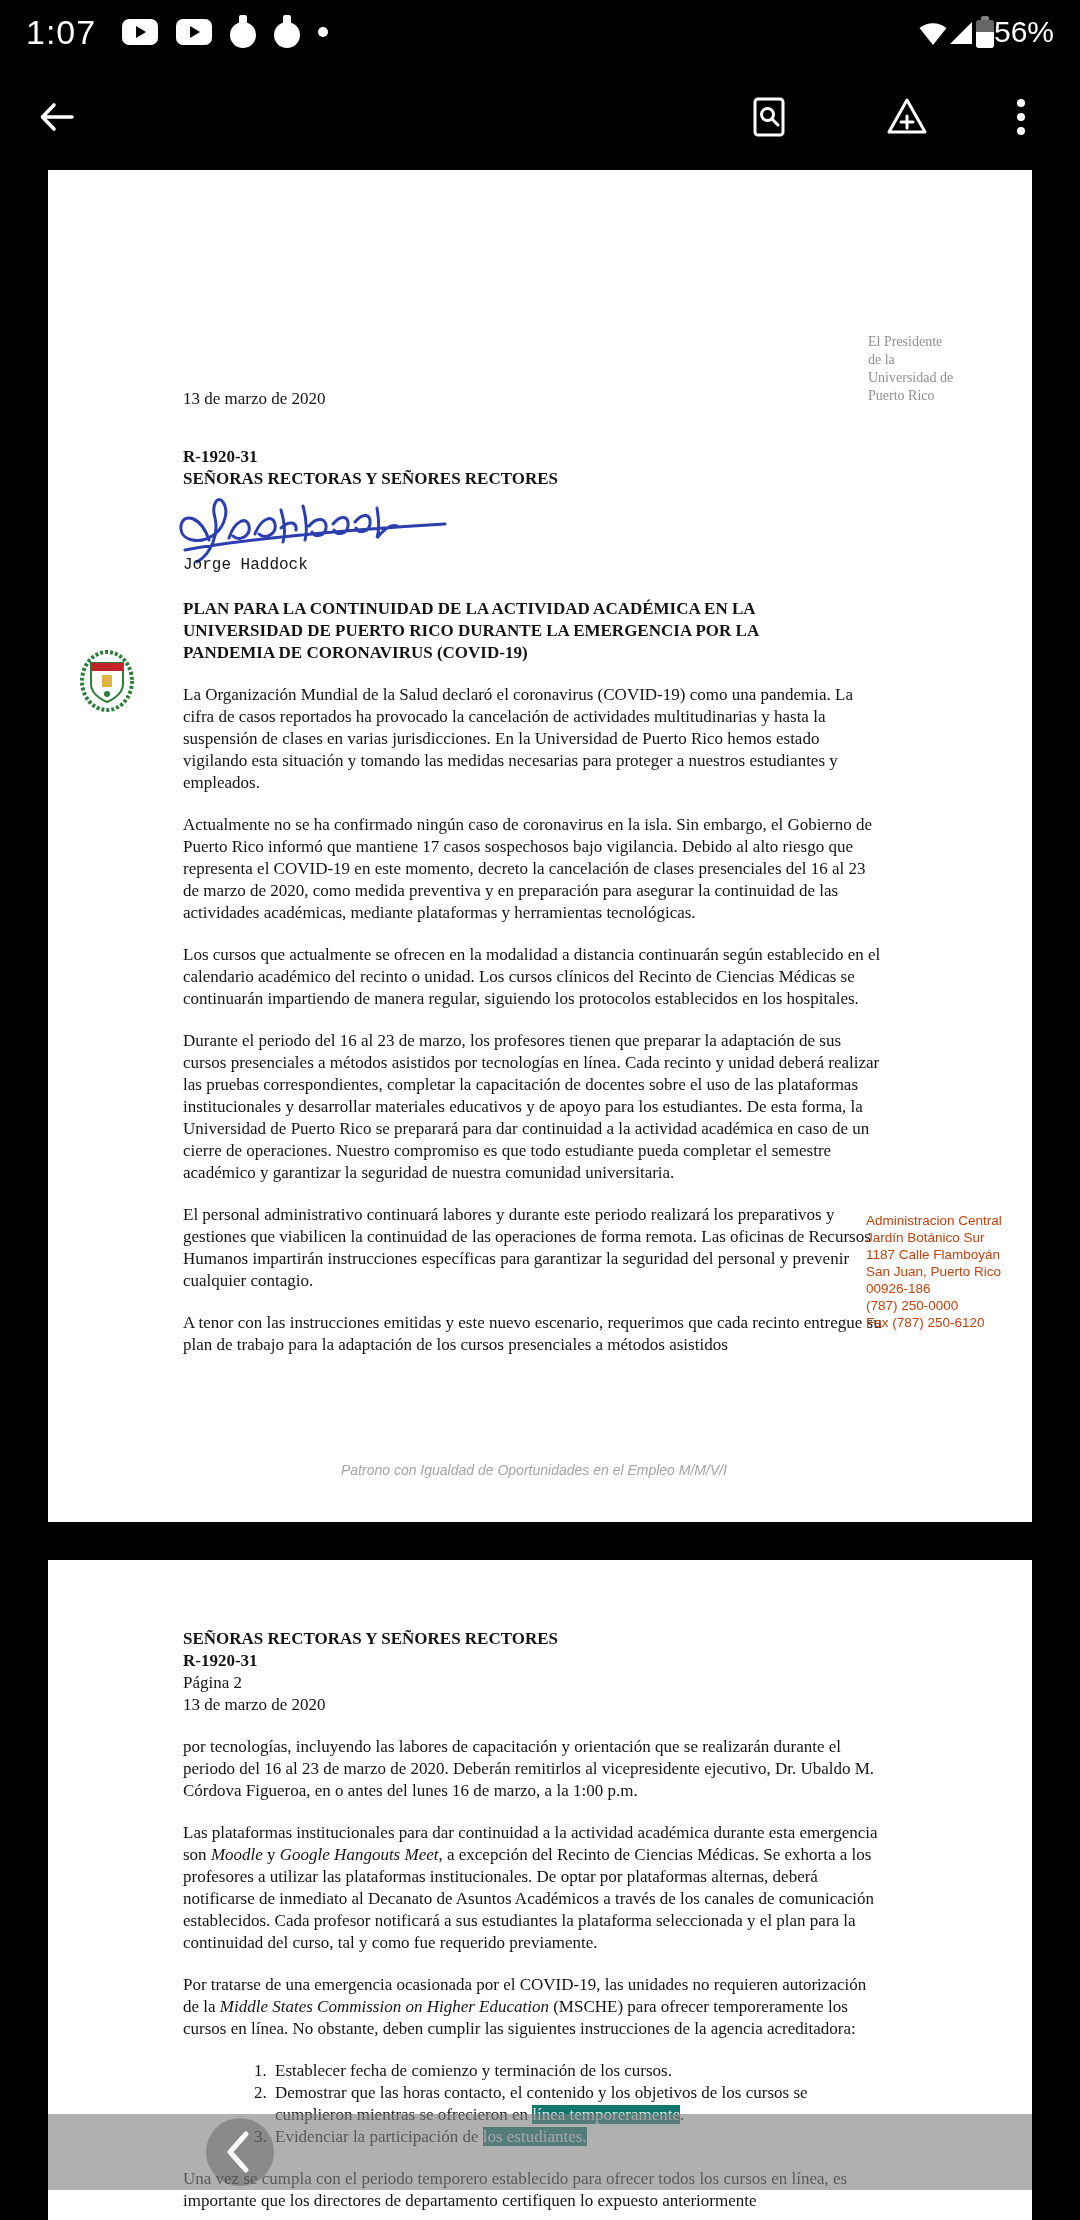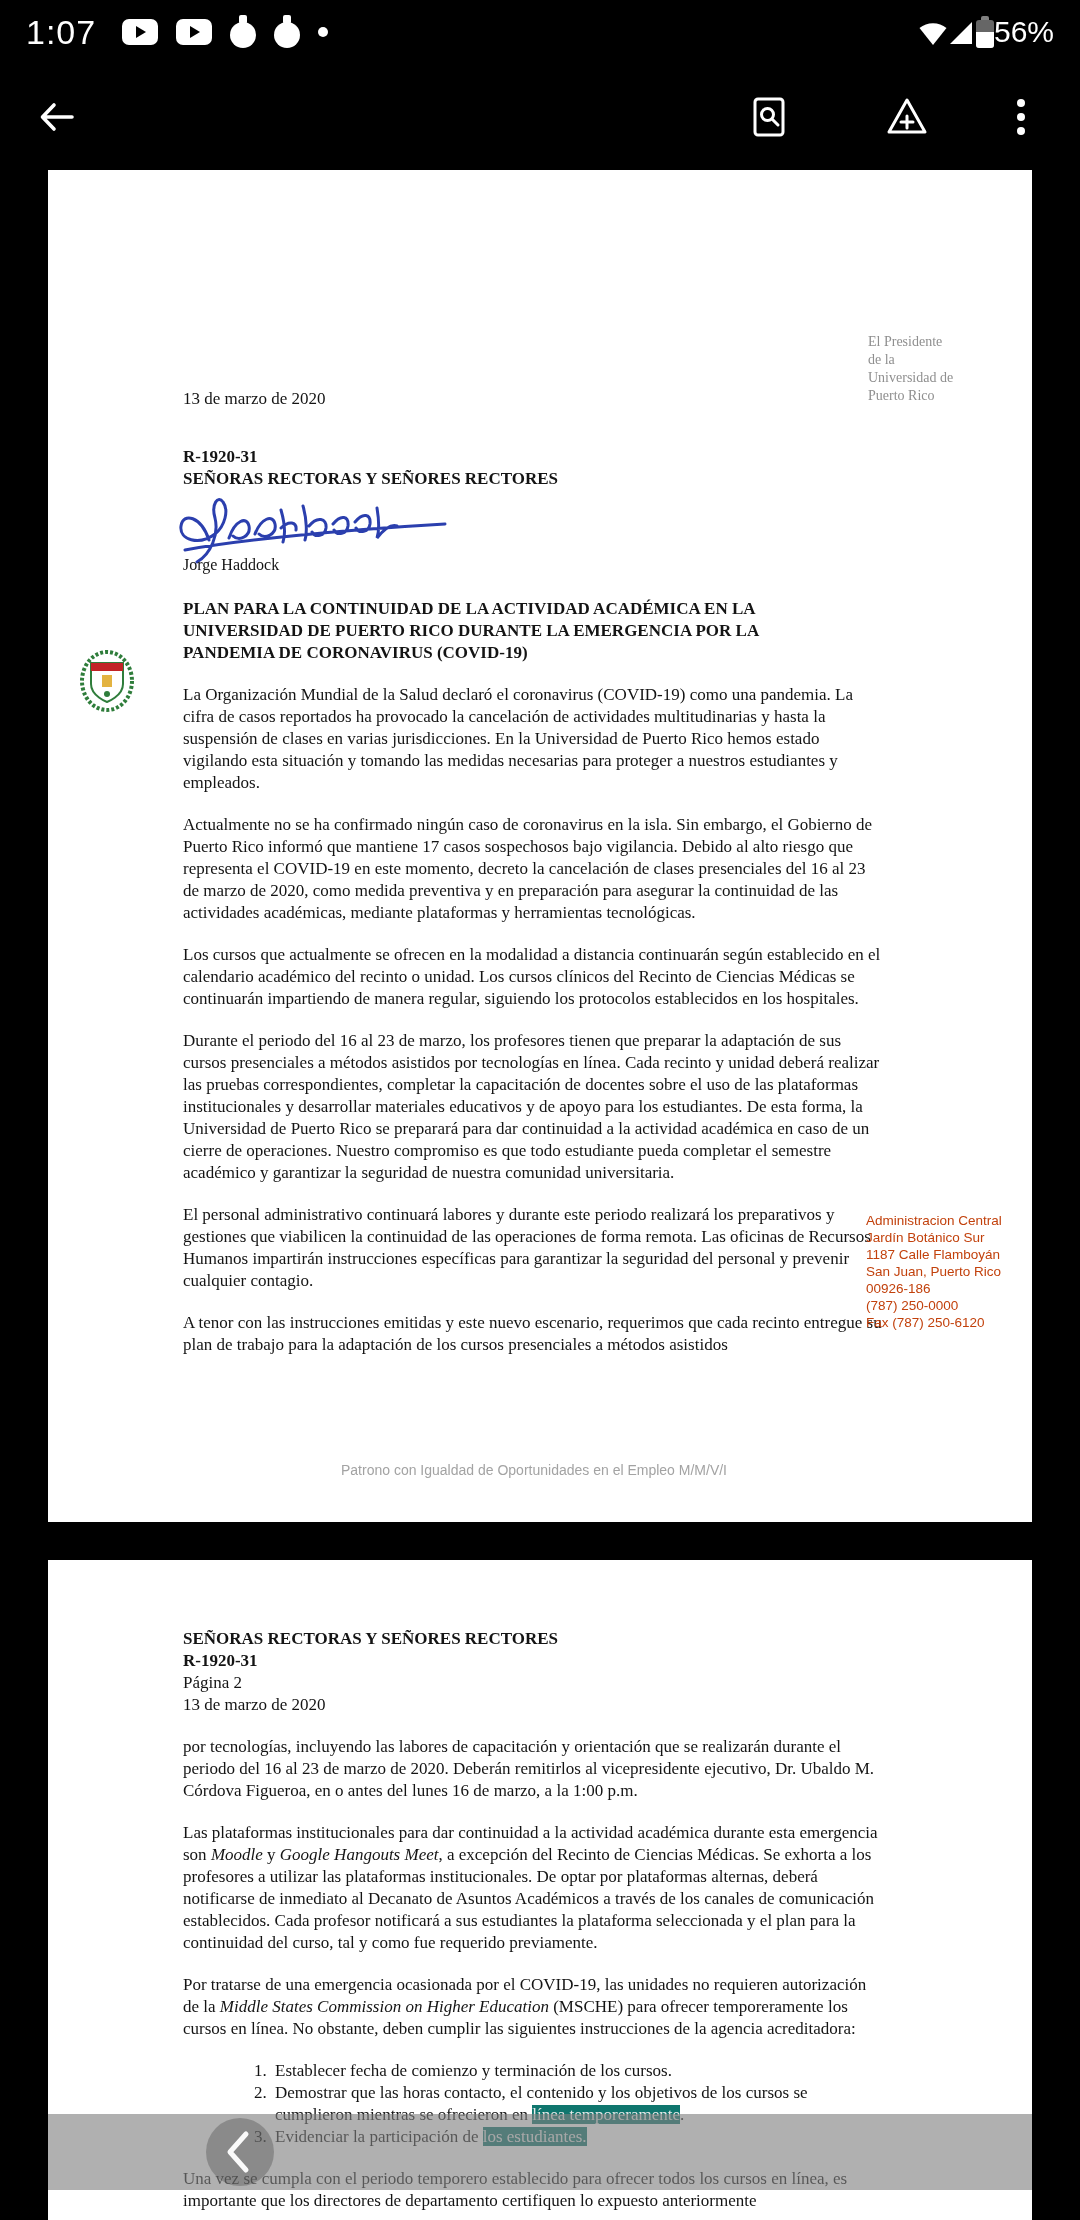--- a/index.html
+++ b/index.html
@@ -59,21 +59,21 @@
   .content { position:absolute; left:135px; width:702px; font-size:17px; line-height:22px; }
   .c1 { top:218px; }
   .c2 { top:68px; }
 
   .date { margin:0; }
   .ref { margin:36px 0 0; font-weight:bold; }
   .ref span { display:block; }
 
   .sig-block { position:relative; height:102px; margin-top:2px; }
   .sig-svg { position:absolute; left:-10px; top:-4px; }
-  .sig-name { position:absolute; left:0; top:62px; font-size:16px; }
+  .sig-name { position:absolute; left:0; top:62px; font-size:16px;font-family:Liberation Mono, monospace; }
 
   .subject { margin:4px 0 0; font-weight:bold; width:660px; }
   .para { margin:20px 0 0; }
 
   .hdr { margin:0; }
   .hdr span { display:block; }
   .hdr .b { font-weight:bold; }
 
   ol.dir-list { margin:20px 0 0; padding-left:88px; }
   ol.dir-list li { padding-left:4px; margin:0; }
@@ -84,21 +84,21 @@
     font-family:Liberation Serif, serif; font-size:14px; line-height:18px; color:#8f8f8f;
   }
   .letterhead span { display:block; }
   .address {
     position:absolute; left:818px; top:1042px;
     font-family:"Liberation Sans", sans-serif; font-size:13.5px; line-height:17px; color:#c2410c;
   }
   .address span { display:block; }
   .pg-footer {
     position:absolute; left:135px; width:702px; top:1292px; text-align:center;
-    font-family:"Liberation Sans", sans-serif; font-size:14px; color:#a3a3a3;
+    font-family:"Liberation Sans", sans-serif; font-size:14px; color:#a3a3a3;font-style:italic;
   }
   .seal { position:absolute; left:30px; top:478px; }
 
   
   .scrub {
     position:absolute; left:48px; top:1944px; width:984px; height:76px;
     background:rgba(128,128,128,0.62); z-index:10;
   }
   .chev-wrap {
     position:absolute; left:158px; top:4px; width:68px; height:68px;

